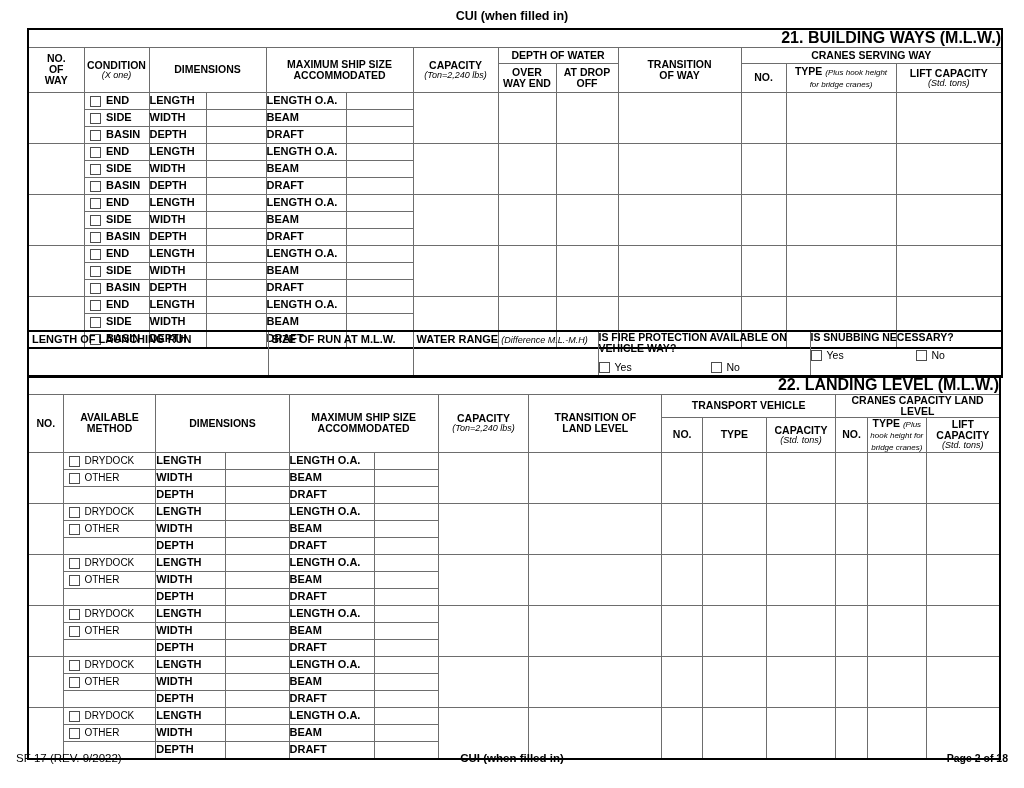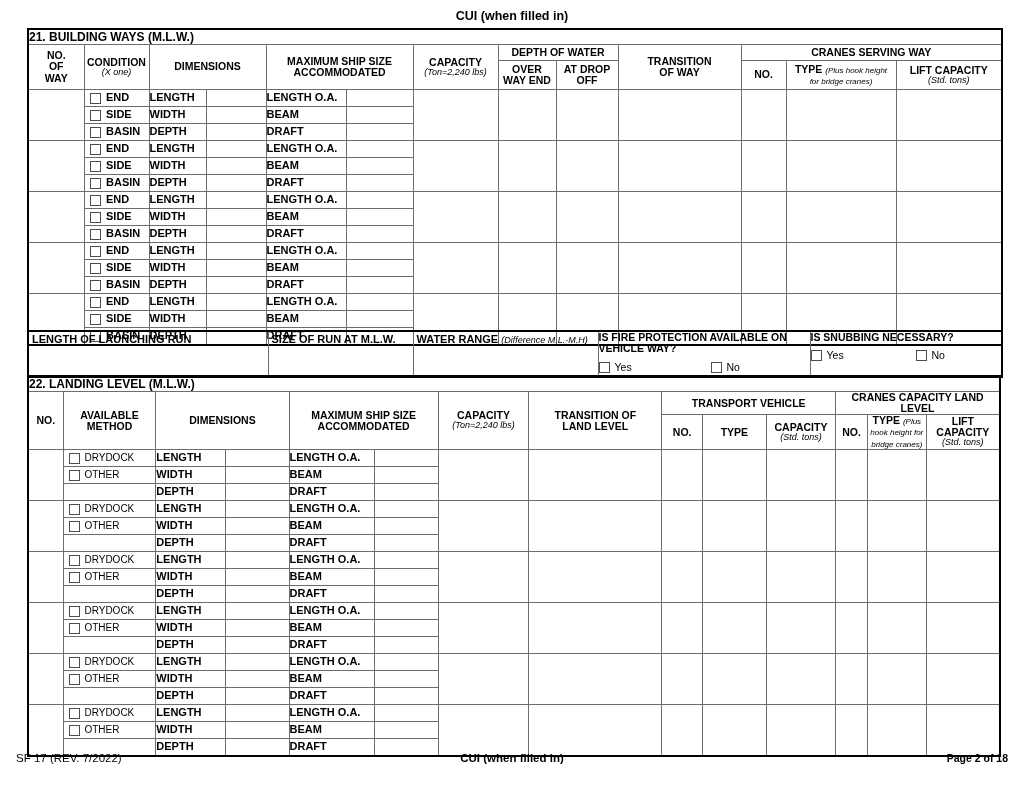--- a/index.html
+++ b/index.html
@@ -25,21 +25,21 @@
     font-size:10.5px;
   }
   table.form td{
     border:1px solid #6d6d6d;
     padding:0;
     vertical-align:middle;
     line-height:1.05;
   }
   .outer{border:2px solid #000 !important;}
   .sec-bar{
-    font-weight:bold;text-align:left;font-size:12px;
+    font-weight:bold;text-align:right;font-size:16px;
     height:14px;
   }
   .lbl{font-weight:bold;padding-left:3px;font-size:11px;white-space:nowrap;}
   .lbl-sm{font-weight:normal;font-size:10px;padding-left:1px;white-space:nowrap;}
   .data{background:#fff;}
 
   .cb{
     display:inline-block;width:11px;height:11px;
     border:1px solid #4d4d4d;background:#fff;
     vertical-align:middle;
@@ -628,18 +628,18 @@
           <td class="lbl">DEPTH</td>
           <td class="data"></td>
           <td class="lbl">DRAFT</td>
           <td class="data"></td>
         </tr>
       </tbody>
 
   </table>
 
   <div class="footer">
-    <span class="l">SF 17 (REV. 7/2022)</span>
+    <span class="l">SF 17 (REV. 9/2022)</span>
     <span class="c">CUI (when filled in)</span>
     <span class="r">Page 2 of 18</span>
   </div>
 
 </div>
 
 </body></html>

